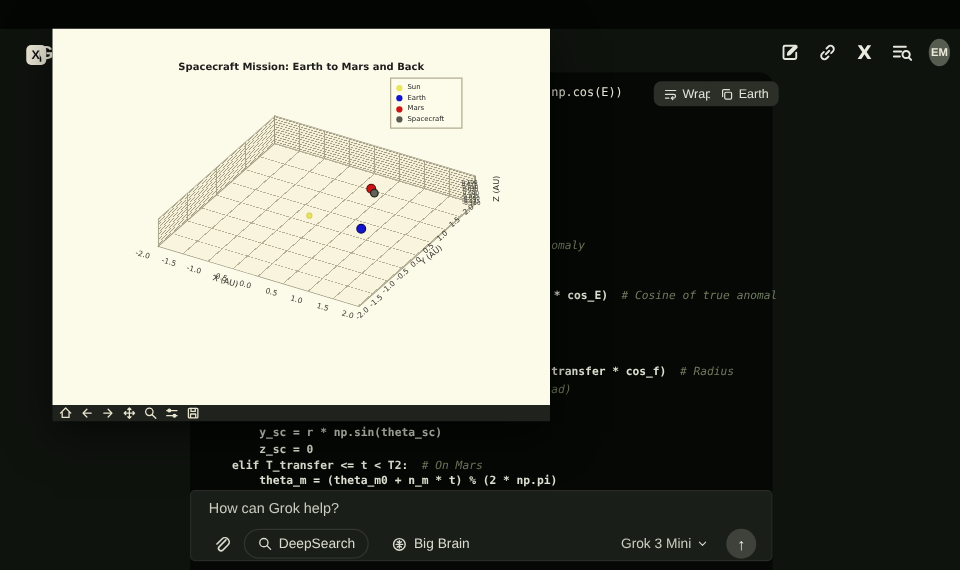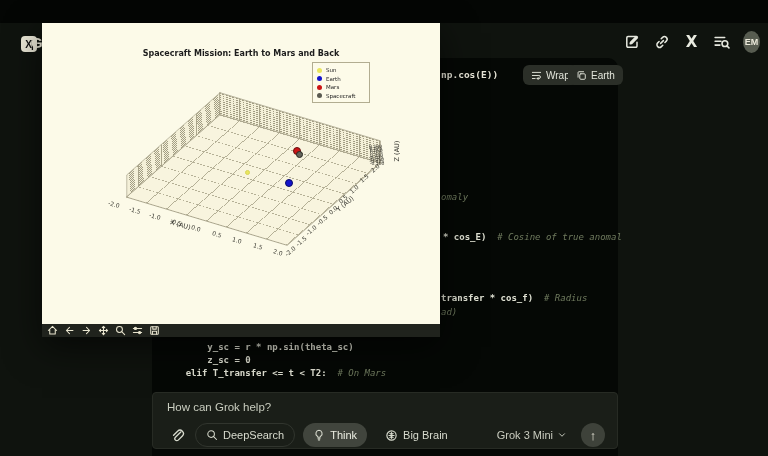--- a/index.html
+++ b/index.html
@@ -20,21 +20,21 @@
   #x-logo-glyph { color:#e9ebe0; font-weight:bold; font-size:15px; font-family:"DejaVu Sans", sans-serif; }
   #avatar { width:22px; height:22px; border-radius:50%; background:#575c50; color:#eceadb;
     font-size:9px; font-weight:bold; display:flex; align-items:center; justify-content:center; }
 
   
   #code-panel { left:152px; top:58px; width:466px; height:398px; background:#050805;
     border-radius:10px 10px 0 0; z-index:10; }
   #code-header { position:absolute; left:0; top:6px; width:100%; height:26px; display:flex;
     align-items:center; }
   #code-tail { position:absolute; left:289px; top:5px; color:#e8e6d8; font-family:"DejaVu Sans Mono", monospace;
-    font-size:9.5px; font-weight:bold; }
+    font-size:9.5px; font-weight:normal; }
   .code-pill { position:absolute; top:1px; height:20px; background:#2b2f28; border-radius:6px;
     color:#e2e5da; font-size:10px; display:flex; align-items:center; gap:4px; padding:0 8px; cursor:pointer; }
   .code-pill svg { stroke:#dfe2d6; fill:none; stroke-width:1.4; stroke-linecap:round; }
   #wrap-btn { left:371px; }
   #copy-btn { left:416px; }
   .cl { position:absolute; font-family:"DejaVu Sans Mono", monospace; font-size:9px;
     line-height:10px; white-space:pre; }
   .cl .cd { color:#e0e1d3; font-weight:bold; }
   .cl .cm { color:#6f7a5e; font-style:italic; }
 
@@ -158,20 +158,21 @@
     </span>
   </div>
 
   <div class="cl" style="left:289px; top:134px;"><span class="cd"></span><span class="cm">omaly</span></div>
   <div class="cl" style="left:291px; top:174px;"><span class="cd">* cos_E)  </span><span class="cm"># Cosine of true anomal</span></div>
   <div class="cl" style="left:289px; top:235px;"><span class="cd">transfer * cos_f)  </span><span class="cm"># Radius</span></div>
   <div class="cl" style="left:289px; top:249px;"><span class="cd"></span><span class="cm">ad)</span></div>
   <div class="cl" style="left:12px; top:284px;"><span class="cd">        y_sc = r * np.sin(theta_sc)</span><span class="cm"></span></div>
   <div class="cl" style="left:12px; top:297px;"><span class="cd">        z_sc = 0</span><span class="cm"></span></div>
   <div class="cl" style="left:12px; top:310px;"><span class="cd">    elif T_transfer &lt;= t &lt; T2:  </span><span class="cm"># On Mars</span></div>
+  <div class="cl" style="left:12px; top:322px;"><span class="cd">        theta_m = (theta_m0 + n_m * t) % (2 * np.pi)</span><span class="cm"></span></div>
 </div>
 
 <div class="abs" id="figure-window">
   <div class="abs" id="figure-canvas">
     <div class="abs" id="figure-title">Spacecraft Mission: Earth to Mars and Back</div>
 
     <div class="abs plot-wall" id="wall-left"></div>
     <div class="abs plot-wall" id="wall-right"></div>
     <div class="abs" id="plot-floor"></div>
 
@@ -291,27 +292,20 @@
         <path d="M11.5 4.2 L5.8 9.9 a2.1 2.1 0 0 0 3 3 L13.2 8.5 a3.6 3.6 0 0 0 -5.1-5.1 L3.8 7.7"></path>
       </svg>
     </span>
     <span class="c-pill" id="deepsearch-btn">
       <svg width="12" height="12" viewBox="0 0 16 16">
         <circle cx="6.8" cy="6.8" r="4.4"></circle>
           <path d="M10.2 10.2 L14 14"></path>
       </svg>
       <span>DeepSearch</span>
     </span>
-    <span class="c-pill" id="think-btn">
-      <svg width="12" height="12" viewBox="0 0 16 16">
-        <path d="M8 1.8 a4.2 4.2 0 0 1 2.4 7.6 c-.6.5-.9 1-.9 1.6 h-3 c0-.6-.3-1.1-.9-1.6 A4.2 4.2 0 0 1 8 1.8z"></path>
-        <path d="M6.6 13 h2.8 M7.2 14.6 h1.6"></path>
-      </svg>
-      <span>Think</span>
-    </span>
     <span class="c-pill" id="bigbrain-btn">
       <svg width="13" height="13" viewBox="0 0 16 16">
         <circle cx="8" cy="8" r="5.7"></circle>
         <path d="M8 4.5 v7 M4.8 8 h6.4 M6 5.5 c1 1 3 1 4 0 M6 10.5 c1-1 3-1 4 0"></path>
       </svg>
       <span>Big Brain</span>
     </span>
     <span id="model-chip">
       <span>Grok 3 Mini</span>
       <svg width="10" height="10" viewBox="0 0 16 16">

